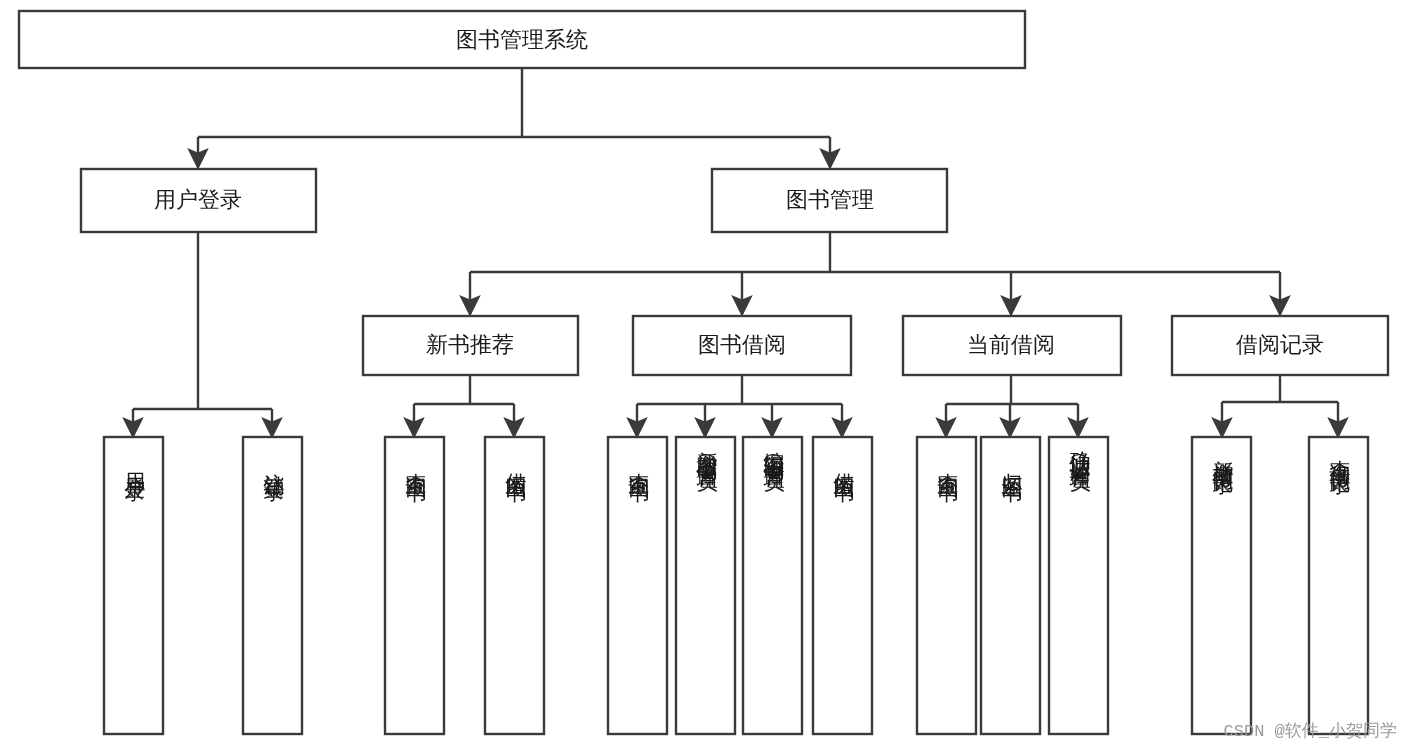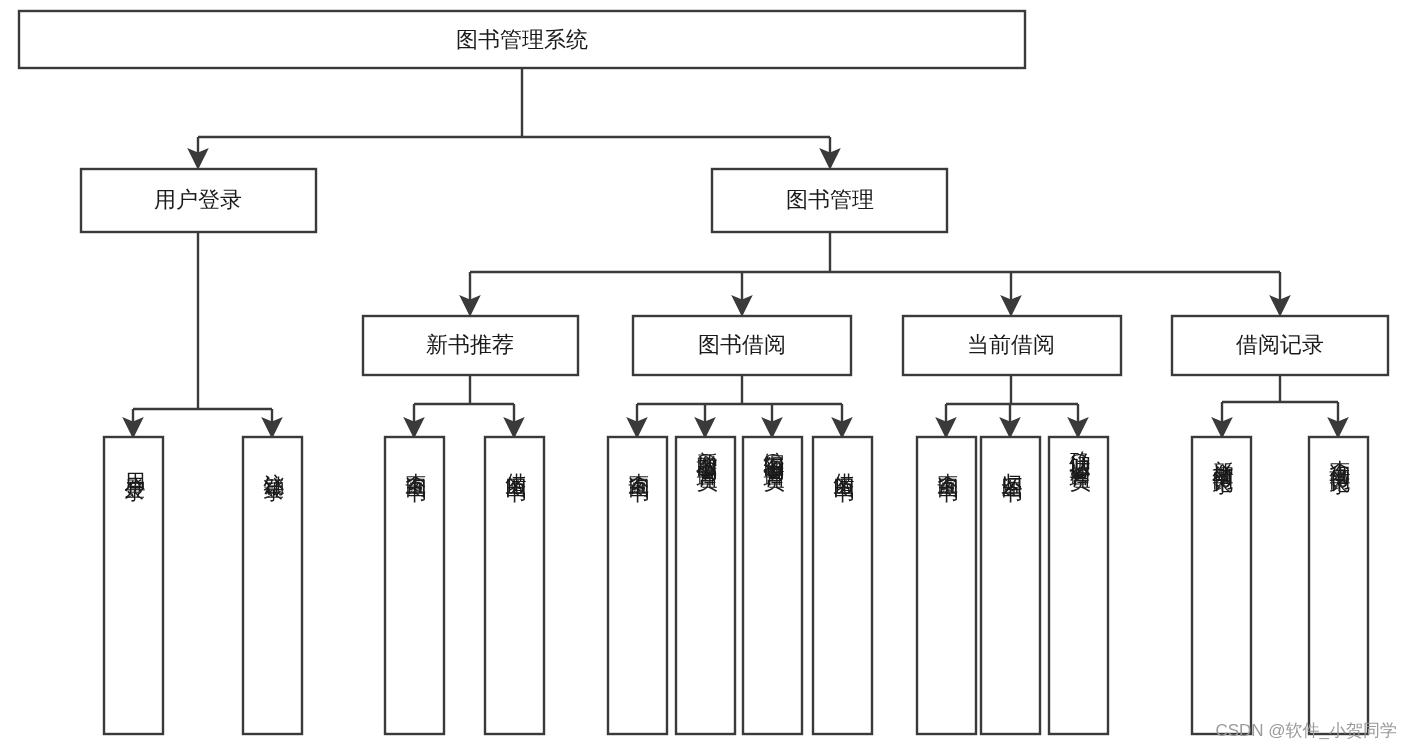--- a/index.html
+++ b/index.html
@@ -54,21 +54,21 @@
   .label-v {
     font-size: 21px;
     writing-mode: vertical-rl;
     text-orientation: upright;
     letter-spacing: 3px;
   }
   .watermark {
     position: absolute;
     right: 8px;
     bottom: 5px;
-    font-family: Liberation Sans, sans-serif;
+    font-family: Liberation Mono, monospace;
     font-size: 17px;
     color: #9a9a9a;
     white-space: nowrap;
     pointer-events: none;
   }
 </style>
 </head>
 <body>
 
 <div id="chart-root">

